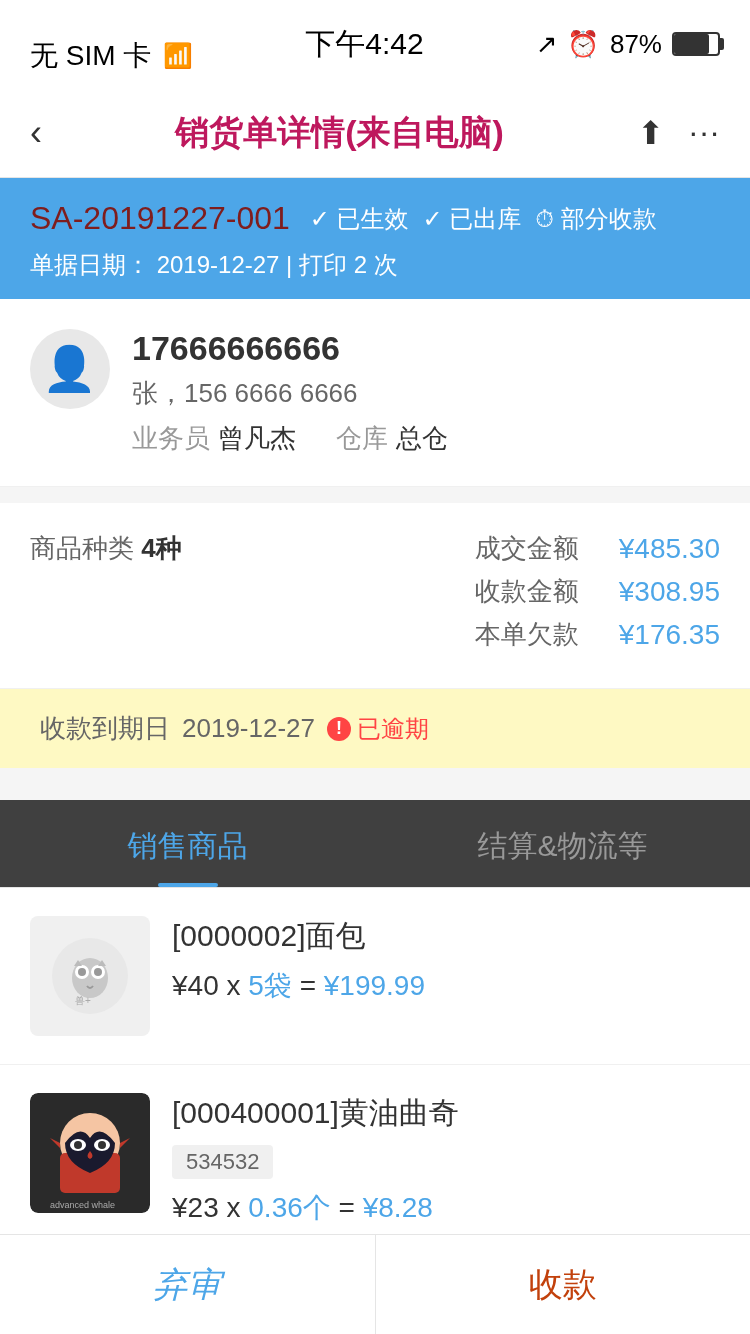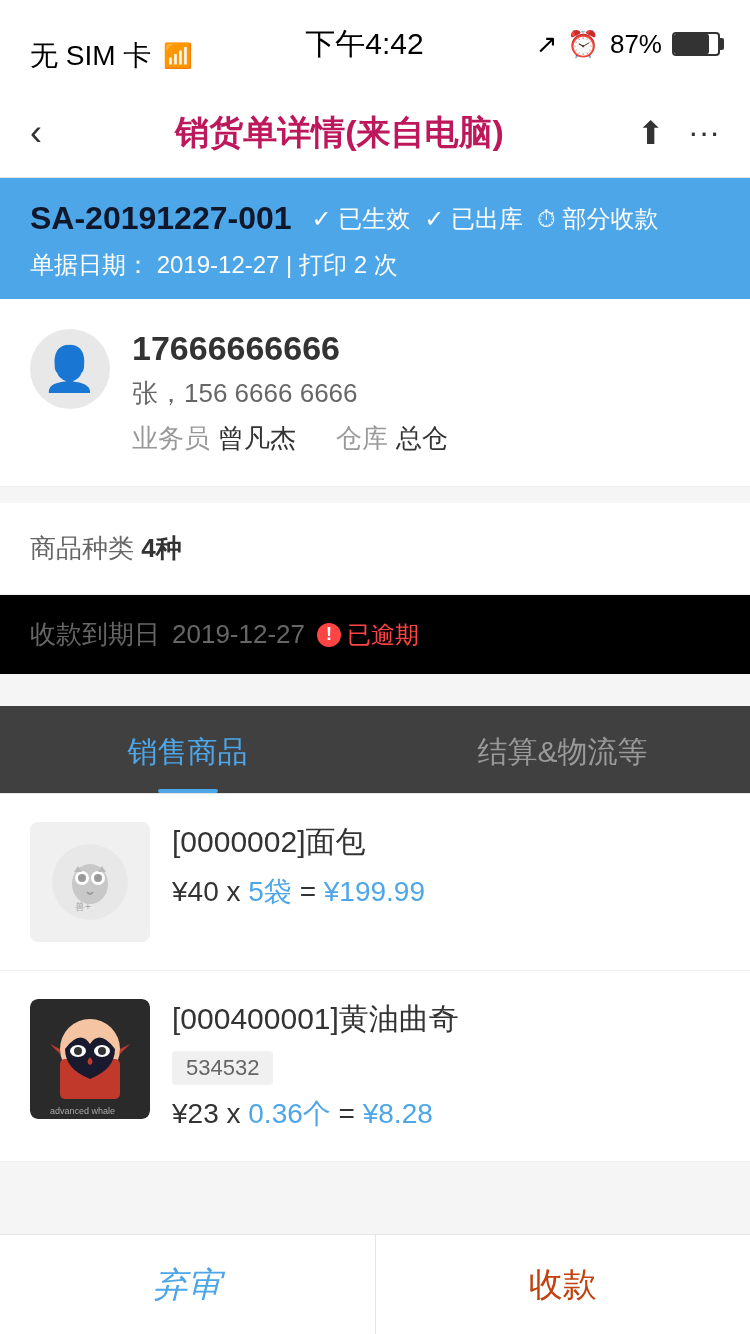--- a/index.html
+++ b/index.html
@@ -82,22 +82,22 @@
       padding: 22px 30px 18px 30px;
     }
     .order-header-top {
       display: flex;
       align-items: center;
       gap: 20px;
       margin-bottom: 12px;
     }
     .order-id {
       font-size: 32px;
-      font-weight: 700;
-      color: #0f172a;
+      font-weight: 400;
+      color: #7f1d1d;
     }
     .order-badges { display: flex; align-items: center; gap: 14px; }
     .badge {
       display: flex;
       align-items: center;
       gap: 6px;
       font-size: 24px;
       color: #fff;
     }
     .order-date {
@@ -168,23 +168,23 @@
       justify-content: space-between;
       align-items: center;
       margin-bottom: 8px;
       gap: 40px;
     }
     .stats-row-label { font-size: 26px; color: #666; }
     .stats-row-value { font-size: 28px; color: #4DA6E8; font-weight: 500; }
 
     
     .due-section {
-      background: #000000;
+      background: #fef9c3;
       border-top: 1px solid #f0f0f0;
-      padding: 22px 30px;
+      padding: 22px 40px;
       display: flex;
       align-items: center;
       gap: 12px;
       font-size: 26px;
       color: #666;
     }
     .overdue-badge {
       display: flex;
       align-items: center;
       gap: 6px;
@@ -383,20 +383,34 @@
       </div>
     </div>
   </div>
 
   <div class="divider"></div>
 
   <div class="stats-section">
     <div class="stats-left">
       <span>商品种类</span>
       <span class="stats-type-count">4种</span>
+    </div>
+    <div class="stats-right">
+      <div class="stats-row">
+        <span class="stats-row-label">成交金额</span>
+        <span class="stats-row-value">¥485.30</span>
+      </div>
+      <div class="stats-row">
+        <span class="stats-row-label">收款金额</span>
+        <span class="stats-row-value">¥308.95</span>
+      </div>
+      <div class="stats-row">
+        <span class="stats-row-label">本单欠款</span>
+        <span class="stats-row-value">¥176.35</span>
+      </div>
     </div>
   </div>
 
   <div class="due-section">
     <span>收款到期日</span>
     <span>2019-12-27</span>
     <div class="overdue-badge">
       <div class="overdue-dot">!</div>
       <span>已逾期</span>
     </div>

